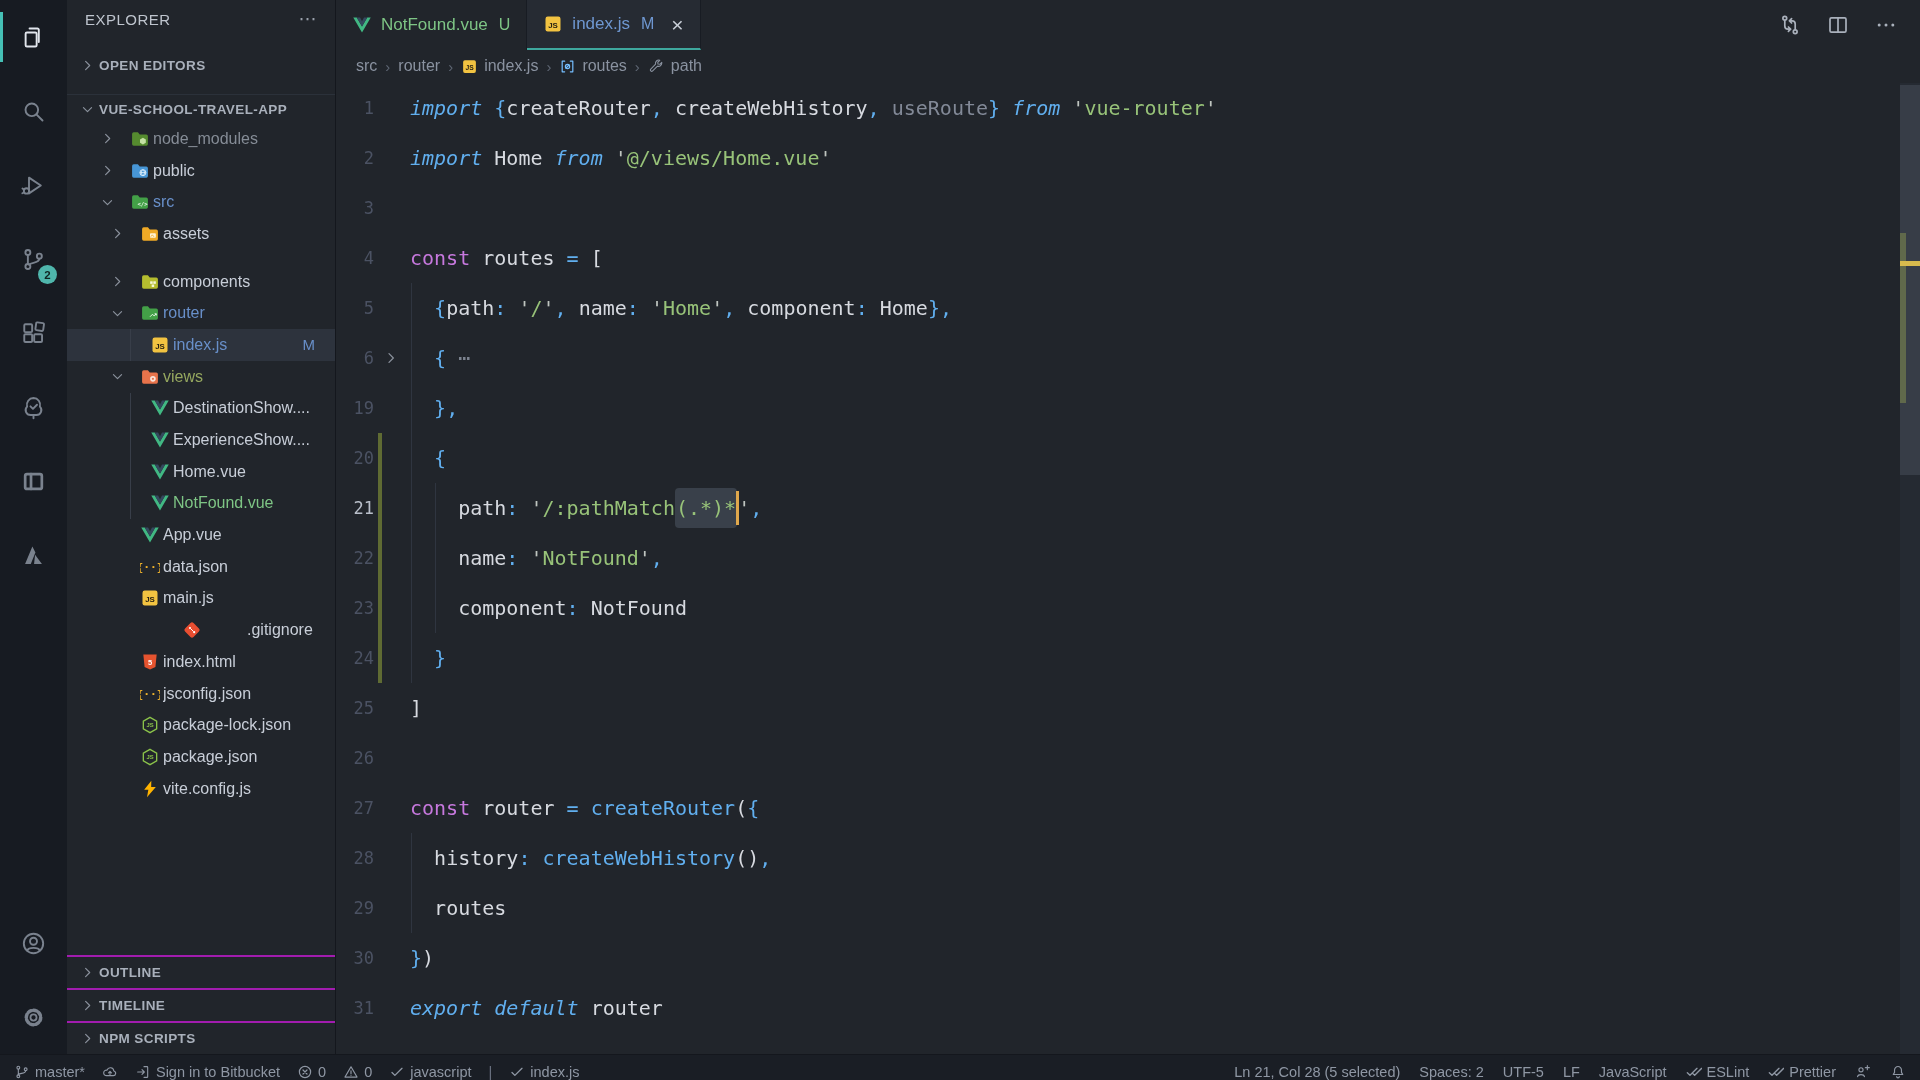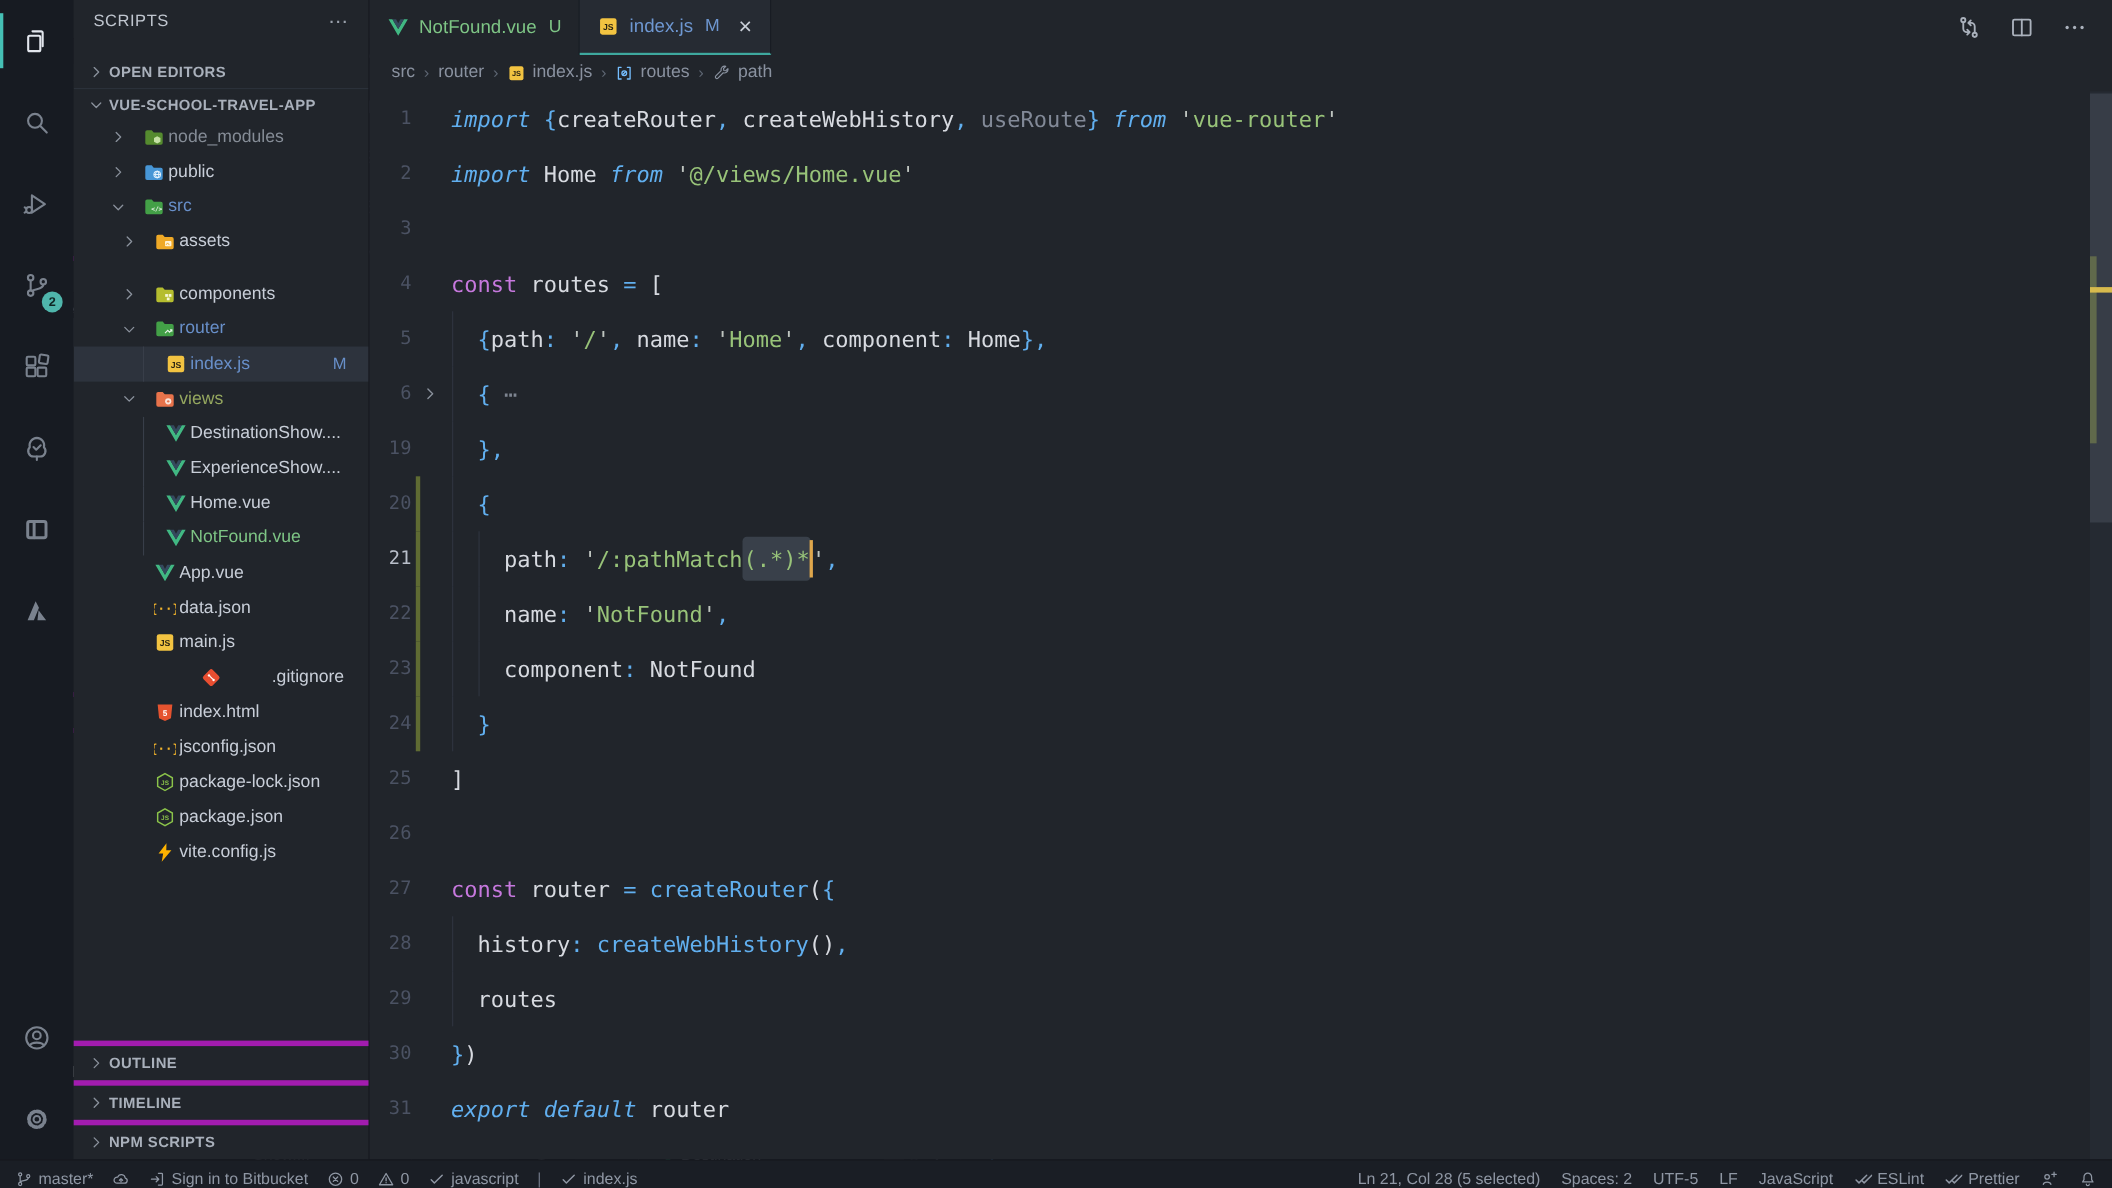--- a/index.html
+++ b/index.html
@@ -24,38 +24,38 @@
   
   #sidebar{position:absolute;left:67px;top:0;width:268px;bottom:26px;background:#21252B;
       border-right:1px solid #14171D;overflow:hidden;font-size:16px;}
   .sb-title{height:38px;display:flex;align-items:center;padding:0 18px;color:#BFC5CE;
       font-size:15px;letter-spacing:.5px;}
   .sb-title .more{margin-left:auto;color:#9AA1AC;font-size:18px;cursor:pointer;}
   .sb-section{height:28px;display:flex;align-items:center;padding-left:13px;gap:4px;
       color:#A9B0BB;font-weight:bold;font-size:13.5px;letter-spacing:.4px;cursor:pointer;}
   .sb-section svg{width:15px;height:15px;color:#8A919C;flex:none;}
   #sb-open-editors{margin-top:13px;}
-  #sb-project{border-top:1px solid #2B313A;margin-top:1px;}
+  #sb-project{border-top:1px solid #2B313A;margin-top:15px;}
   #sb-tree{position:relative;}
   .tree-row{position:relative;height:31.7px;display:flex;align-items:center;cursor:pointer;}
   .tree-row.selected{background:#2D333D;}
   .tr-chev{width:30px;flex:none;display:flex;align-items:center;justify-content:flex-start;color:#8A919C;}
   .tr-chev svg{width:15px;height:15px;}
   .tr-icon{width:22px;flex:none;display:flex;align-items:center;}
   .tr-icon svg{width:20px;height:20px;}
   .tr-label{margin-left:1px;color:#C8CED8;white-space:nowrap;overflow:hidden;text-overflow:ellipsis;flex:1;}
   .tr-label.dim{color:#858C96;}
   .tr-label.blue{color:#688FC9;}
   .tr-label.green{color:#7EC585;}
   .tr-label.olive{color:#95A75F;}
   .tr-badge{margin-left:auto;padding-right:20px;font-size:15px;flex:none;}
   .tr-dot{width:8px;height:8px;border-radius:50%;}
   .tree-guide{position:absolute;top:0;bottom:0;width:1px;background:#383E49;}
   .sb-bottom{position:absolute;left:67px;bottom:26px;width:268px;border-right:1px solid #14171D;background:#21252B;}
-  .sb-bottom .sb-section{height:31px;border-top:5px solid #a21caf;}
+  .sb-bottom .sb-section{height:31px;border-top:2px solid #a21caf;}
 
   
   #editor{position:absolute;left:336px;top:0;right:0;bottom:26px;background:#21252B;}
   #tabbar{height:50px;display:flex;align-items:stretch;position:relative;}
   .tab{display:flex;align-items:center;gap:9px;padding:0 16px;font-size:17px;cursor:pointer;
       border-right:1px solid #181C23;position:relative;}
   .tab svg{width:20px;height:20px;}
   .tab.active{background:#262B33;border-bottom:2px solid #3EA89E;}
   .tab .close{margin-left:8px;color:#C9CFD8;font-size:21px;line-height:1;cursor:pointer;}
   .tab.green,.tab.green .badge{color:#7EC585;}
@@ -201,21 +201,21 @@
               <circle cx="12" cy="12" r="6.4" stroke-width="3.1" stroke-dasharray="2.9 2.1"></circle>
               <circle cx="12" cy="12" r="2.7" stroke-width="1.6"></circle>
             </svg>
           </span>
         </div>
       </div>
     </div>
 
   <div id="sidebar">
     <div class="sb-title">
-      <span>SCRIPTS</span>
+      <span>EXPLORER</span>
       <span class="more">⋯</span>
     </div>
     <div id="sb-open-editors" class="sb-section">
         <span style="display: inline-flex;">
           <svg viewBox="0 0 24 24" fill="none" stroke="currentColor" stroke-width="1.7" stroke-linecap="round" stroke-linejoin="round">
             <path d="M9 5.5 15.5 12 9 18.5" stroke-width="1.9"></path>
           </svg>
         </span>
         <span>OPEN EDITORS</span>
       </div>

